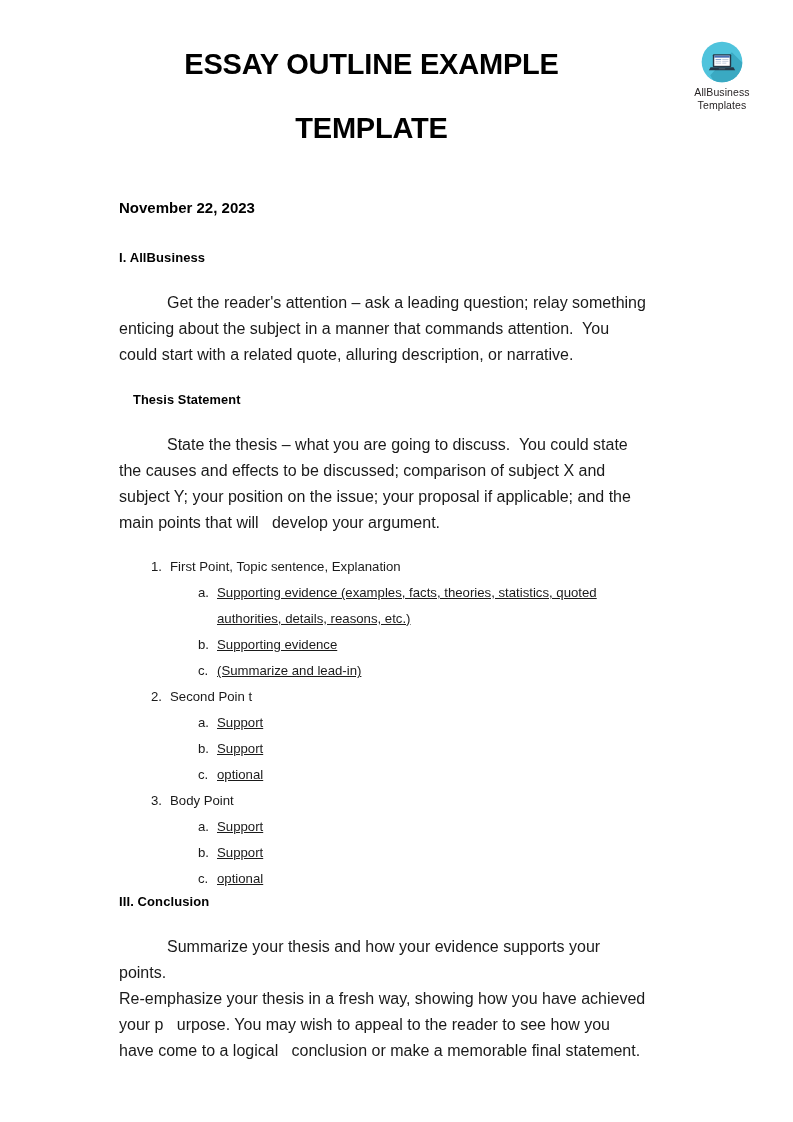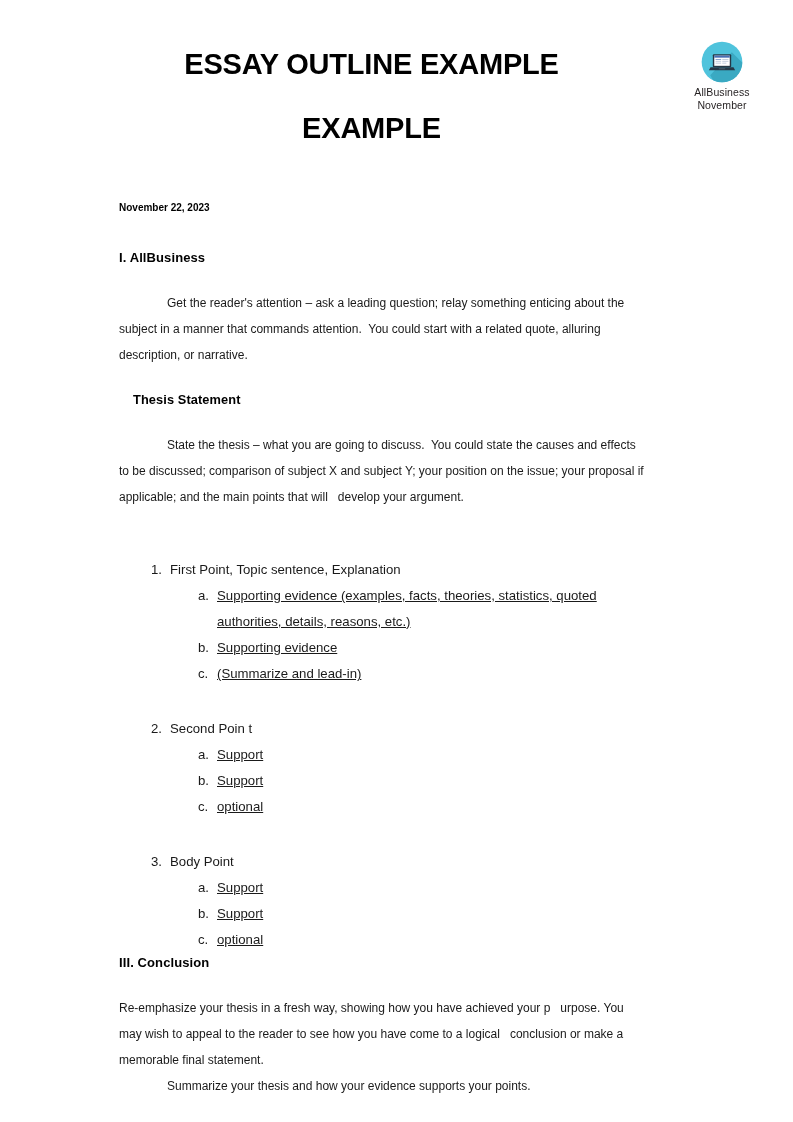--- a/index.html
+++ b/index.html
@@ -67,21 +67,21 @@
     left: 119px;
     top: 198px;
     width: 530px;
     font-size: 13.2px;
     line-height: 26px;
     color: #1a1a1a;
   }
 
   .date {
     font-weight: bold;
-    font-size: 10px;
+    font-size: 15px;
     line-height: 20px;
     margin: 0 0 30px 0;
     color: #000000;
   }
 
   h2.section {
     font-weight: bold;
     font-size: 13px;
     line-height: 20px;
     margin: 0 0 0 0;
@@ -95,21 +95,21 @@
     line-height: 20px;
     margin: 0 0 0 14px;
     color: #000000;
     letter-spacing: 0.1px;
   }
 
   p.para {
     margin: 0;
     text-indent: 48px;
     line-height: 26px;
-    font-size: 12px;
+    font-size: 16px;
     white-space: pre-wrap;
     color: #1a1a1a;
   }
   p.para.noindent { text-indent: 0; }
   .gap-22 { height: 22px; }
   .gap-18 { height: 18px; }
 
   
   ol.level1 {
     list-style: none;
@@ -123,21 +123,20 @@
     font-size: 13.2px;
   }
   ol.level1 > li > .marker {
     position: absolute;
     left: 32px;
     width: 18px;
     text-align: left;
   }
   ol.level1 > li > .itemtext {
     display: block;
-    margin-top: 29px;
   }
 
   ol.level2 {
     list-style: none;
     margin: 0;
     padding: 0;
   }
   ol.level2 > li {
     position: relative;
     padding-left: 47px;
@@ -180,27 +179,27 @@
         <rect x="22.2" y="33.0" width="8.5" height="1.5" fill="#c3cede"></rect>
         <rect x="32.4" y="27.4" width="9.4" height="1.5" fill="#c3cede"></rect>
         <rect x="32.4" y="30.2" width="9.4" height="1.5" fill="#c3cede"></rect>
         <rect x="32.4" y="33.0" width="6.2" height="1.5" fill="#c3cede"></rect>
         <path d="M14.5 40 h35 l2.5 4.6 h-40 z" fill="#263846"></path>
         <rect x="27" y="41.4" width="10" height="1.8" rx="0.9" fill="#4a5d6d"></rect>
       </g>
     </svg>
     <div class="logo-text">
       <div>AllBusiness</div>
-      <div>November</div>
+      <div>Templates</div>
     </div>
   </div>
 
   <div class="doc-title">
     <span>ESSAY OUTLINE EXAMPLE</span>
-    <span class="line2">EXAMPLE</span>
+    <span class="line2">TEMPLATE</span>
   </div>
 
   <div class="content">
 
     <div class="date">November 22, 2023</div>
 
     <h2 class="section">I.  AllBusiness</h2>
     <div class="gap-22"></div>
     <p class="para">Get the reader's attention – ask a leading question; relay something enticing about the subject in a manner that commands attention.  You could start with a related quote, alluring description, or narrative.</p>
 
@@ -263,17 +262,17 @@
           <li>
             <span class="marker">c.</span>
             <span class="itemtext">optional</span>
           </li>
         </ol>
       </li>
     </ol>
 
     <h2 class="section">III.  Conclusion</h2>
     <div class="gap-22"></div>
+    <p class="para">Summarize your thesis and how your evidence supports your points.</p>
     <p class="para noindent">Re-emphasize your thesis in a fresh way, showing how you have achieved your p   urpose. You may wish to appeal to the reader to see how you have come to a logical   conclusion or make a memorable final statement.</p>
-    <p class="para">Summarize your thesis and how your evidence supports your points.</p>
 
   </div>
 </div>
 
 </body></html>

